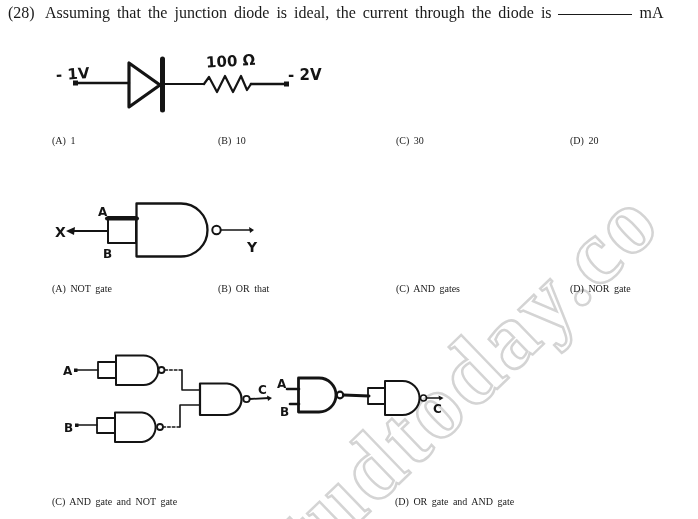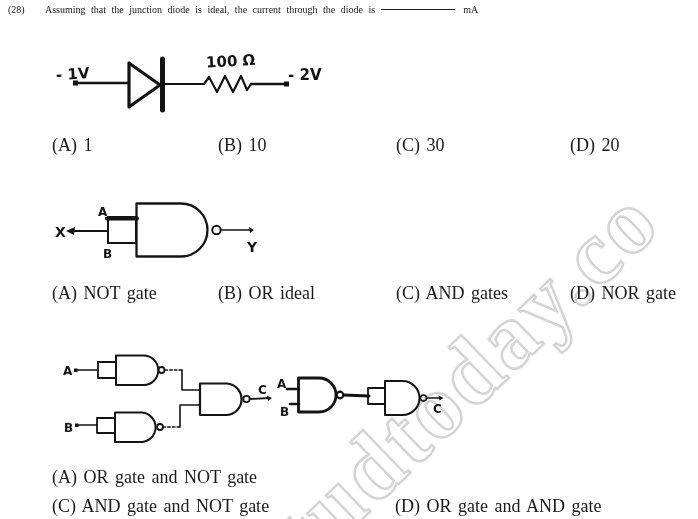--- a/index.html
+++ b/index.html
@@ -8,28 +8,28 @@
     font-family:"Liberation Serif", serif;color:#1a1a1a;
   }
   .content{position:absolute;inset:0;z-index:1;}
   .watermark{
     position:absolute;left:225px;top:535px;z-index:2;pointer-events:none;
     transform:rotate(-44deg);transform-origin:0 0;
     font-family:"Liberation Serif", serif;font-weight:bold;font-size:92px;letter-spacing:3px;
     color:transparent;-webkit-text-stroke:2.5px #d4d4d4;mix-blend-mode:multiply;
     white-space:nowrap;
   }
-  .qline{position:absolute;left:8px;font-size:10px;word-spacing:3px;white-space:nowrap;}
+  .qline{position:absolute;left:8px;font-size:16px;word-spacing:3px;white-space:nowrap;}
   .qnum{display:inline-block;min-width:37px;}
   .blank{
     display:inline-block;width:74px;height:2px;border-bottom:1.4px solid #1a1a1a;
     margin:0 8px 3px 6px;vertical-align:baseline;
   }
   .row{position:absolute;left:0;width:698px;height:20px;}
-  .opt{position:absolute;font-size:18px;word-spacing:2px;white-space:nowrap;}
+  .opt{position:absolute;font-size:10px;word-spacing:2px;white-space:nowrap;}
   .c1{left:52px}.c2{left:218px}.c3{left:396px}.c4{left:570px}
   .g1{left:52px}.g2{left:395px}
   .fig{position:absolute;}
   .fig line,.fig path,.fig polyline,.fig rect,.fig circle{
     stroke:#141414;fill:none;stroke-linecap:round;stroke-linejoin:round;
   }
   .fig .dot{fill:#141414;stroke:none;}
   .fig text{fill:#141414;stroke:none;font-family:"DejaVu Sans", sans-serif;font-weight:bold;}
 </style>
 </head>
@@ -73,21 +73,21 @@
     <line x1="107" y1="218.5" x2="137" y2="218.5" stroke-width="4"></line>
     <path d="M136.5 203.5 H181 A26.5 26.5 0 0 1 181 256.5 H136.5 Z" stroke-width="2.3"></path>
     <circle cx="216.5" cy="230" r="4.2" stroke-width="2"></circle>
     <line x1="221" y1="230" x2="251" y2="230" stroke-width="1.6"></line>
     <path class="dot" d="M249 227 L254 230 L250 233 Z"></path>
     <text x="247" y="252" font-size="14">Y</text>
   </svg>
 
   <div class="row" style="top:283px">
     <span class="opt c1">(A) NOT gate</span>
-    <span class="opt c2">(B) OR ideal</span>
+    <span class="opt c2">(B) OR that</span>
     <span class="opt c3">(C) AND gates</span>
     <span class="opt c4">(D) NOR gate</span>
   </div>
 
 
   <svg class="fig" style="left:58px;top:350px" width="392" height="100" viewBox="58 350 392 100">
 
     <g>
       <text x="63" y="375" font-size="12">A</text>
       <rect class="dot" x="74" y="368.5" width="3.5" height="3.5"></rect>
@@ -123,21 +123,20 @@
       <rect x="368" y="388" width="17" height="16" stroke-width="1.8"></rect>
       <path d="M385 381 H402.5 A17 17 0 0 1 402.5 415 H385 Z" stroke-width="2"></path>
       <circle cx="423.5" cy="398" r="3" stroke-width="1.6"></circle>
       <line x1="427" y1="398" x2="440" y2="398" stroke-width="1.4"></line>
       <path class="dot" d="M438.5 395.5 L443.5 398 L439.5 400.5 Z"></path>
       <text x="433" y="413" font-size="12">C</text>
     </g>
   </svg>
 
   <div class="row" style="top:467px">
-    <span class="opt g1">(A) OR gate and NOT gate</span>
   </div>
   <div class="row" style="top:496px">
     <span class="opt g2">(D) OR gate and AND gate</span>
     <span class="opt g1">(C) AND gate and NOT gate</span>
   </div>
 
 </div>
 
 <div class="watermark">studtoday.co</div>
 

